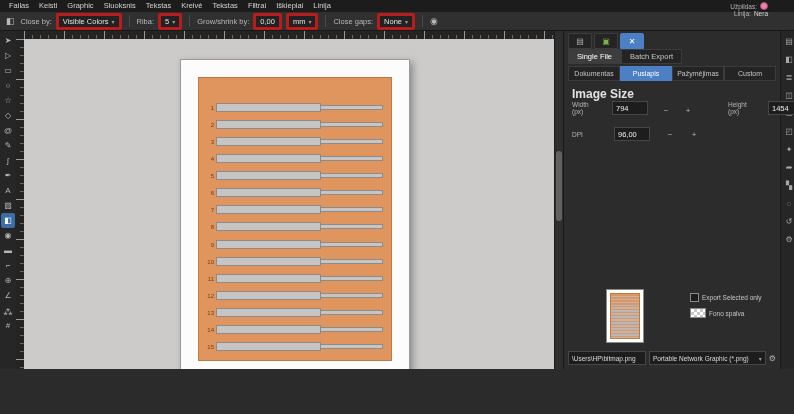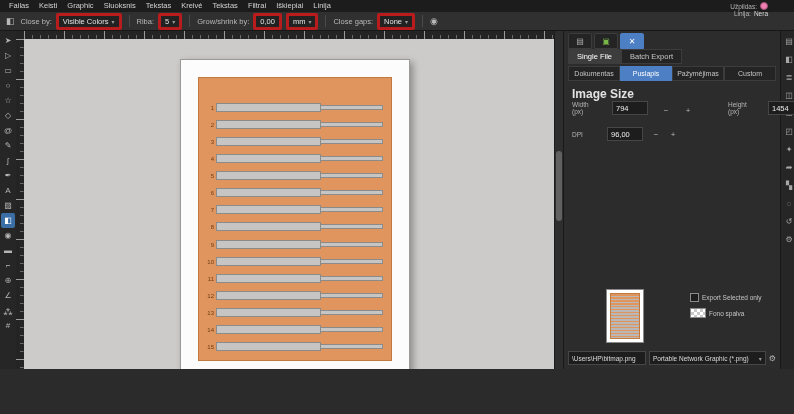--- a/index.html
+++ b/index.html
@@ -73,21 +73,21 @@
   .file-tab.active{background:#3d3d3d;color:#fff;}
   .area-tabs{position:absolute;top:35px;left:4px;right:4px;display:flex;}
   .area-tab{flex:1;text-align:center;font-size:7px;color:#c5c5c5;padding:3px 0;background:#242424;border:1px solid #3c3c3c;white-space:nowrap;overflow:hidden;}
   .area-tab.active{background:#4d7fc4;color:#fff;border-color:#4d7fc4;}
   .section-label{position:absolute;top:56px;left:8px;font-size:12px;font-weight:bold;color:#e2e2e2;}
   .size-row{position:absolute;top:70px;left:8px;display:flex;align-items:flex-end;gap:14px;}
   .dim-label{display:flex;flex-direction:column;font-size:6.5px;color:#b5b5b5;line-height:7px;width:26px;}
   .value-box{background:#1d1d1d;border:1px solid #464646;color:#eee;font-size:7.5px;padding:1.5px 3px;min-width:28px;}
   .step{color:#b5b5b5;font-size:8px;width:8px;text-align:center;}
   .gap{width:8px;}
-  .dpi-row{position:absolute;top:96px;left:8px;display:flex;align-items:center;gap:9px;}
+  .dpi-row{position:absolute;top:96px;left:8px;display:flex;align-items:center;gap:16px;}
   .dpi-label{font-size:6.5px;color:#b5b5b5;width:26px;}
 
   .preview{position:absolute;left:42px;top:258px;width:38px;height:54px;background:#fff;border:1px solid #8a8a8a;padding:3px;box-sizing:border-box;}
   .preview-inner{width:100%;height:100%;background:repeating-linear-gradient(to bottom,#e0945e 0 1.5px,#b9b8b6 1.5px 3px);border:1px solid #c07a3e;box-sizing:border-box;}
   .export-selected{position:absolute;left:126px;top:262px;display:flex;align-items:center;gap:3px;}
   .checkbox{width:7px;height:7px;border:1px solid #8a8a8a;background:#1d1d1d;flex:none;}
   .small-label{font-size:6.5px;color:#c5c5c5;white-space:nowrap;}
   .fono{position:absolute;left:126px;top:277px;display:flex;align-items:center;gap:3px;}
   .swatch{width:14px;height:8px;border:1px solid #8a8a8a;
           background:repeating-conic-gradient(#c9c9c9 0% 25%,#ffffff 0% 50%) 0 0/6px 6px;flex:none;}

